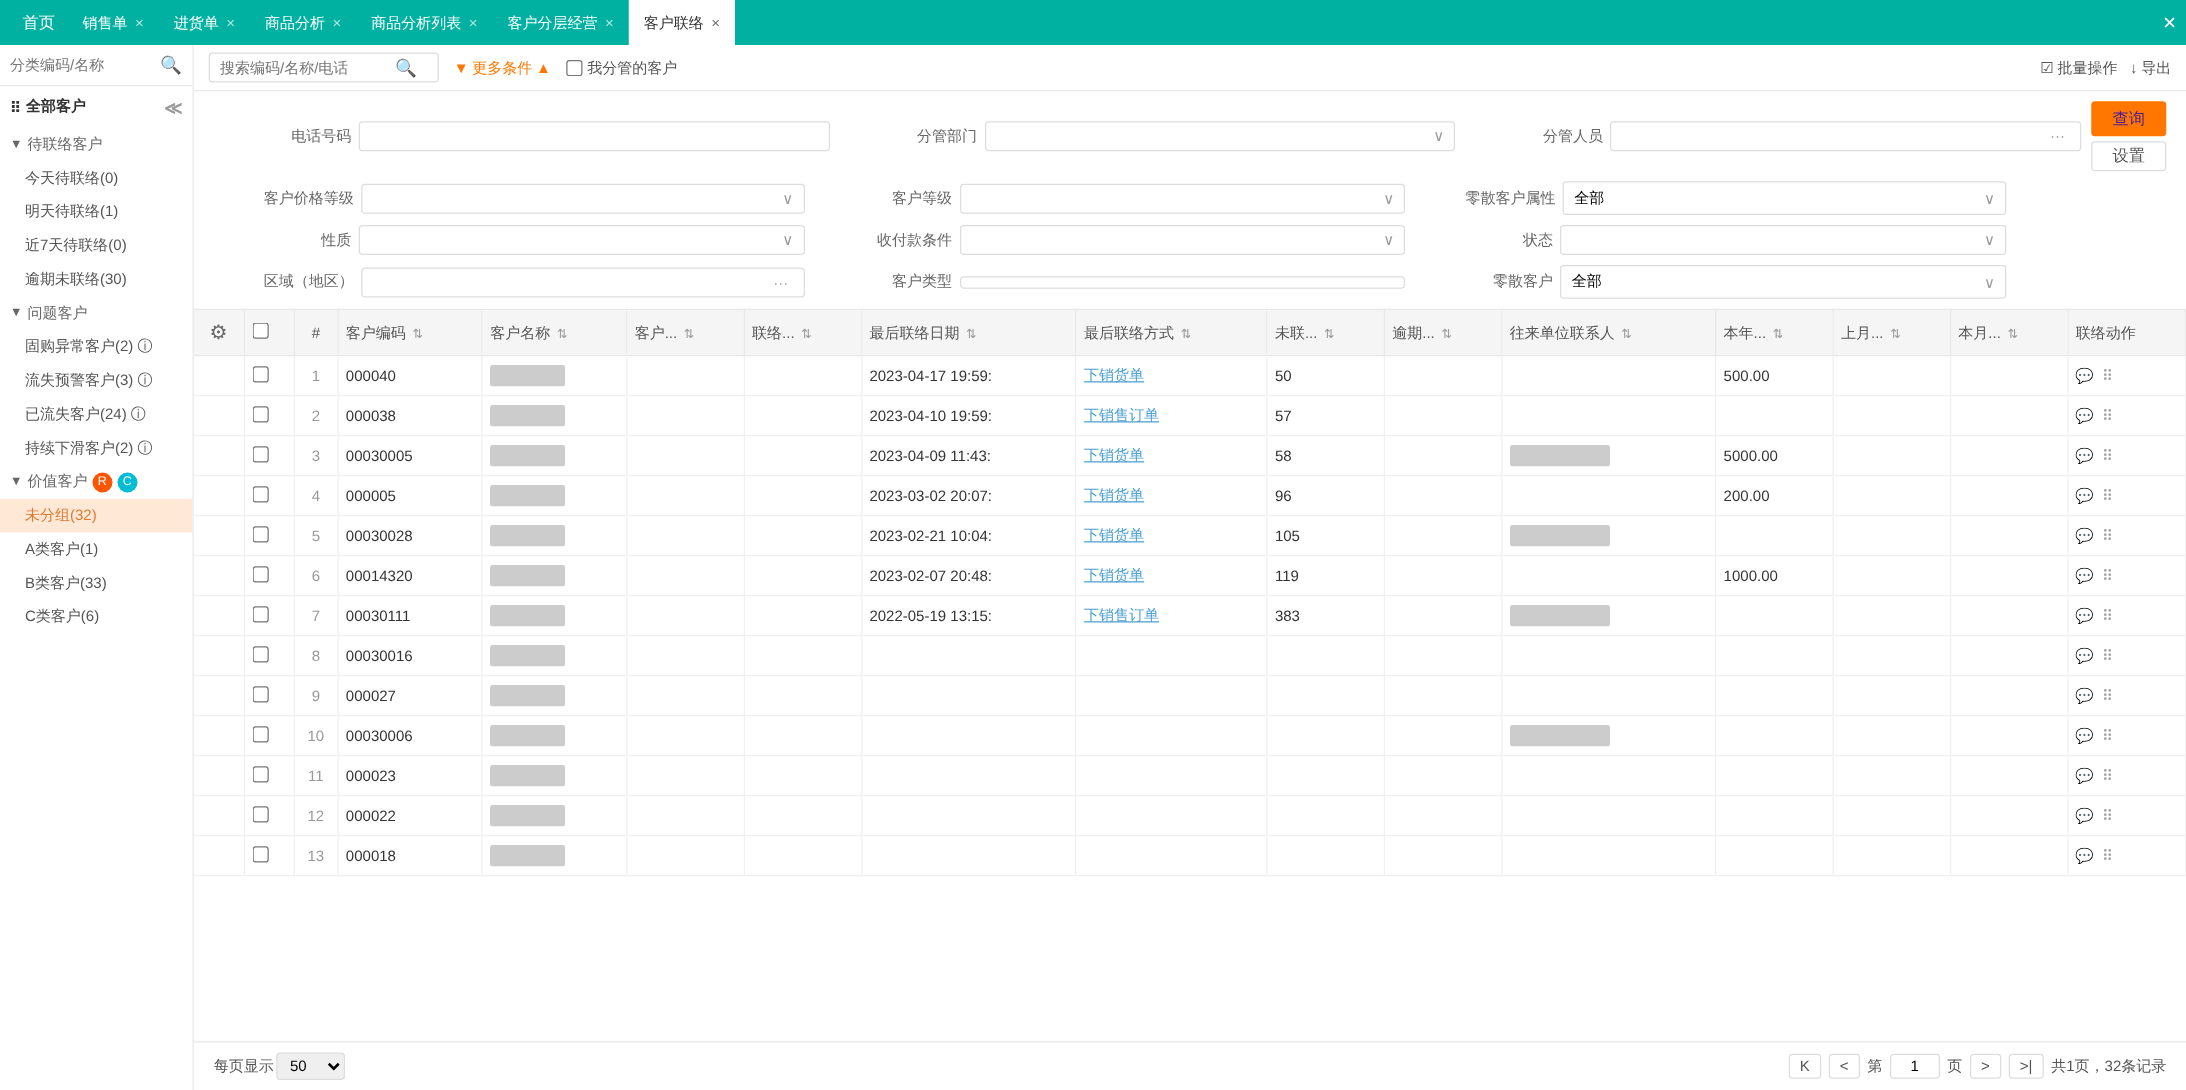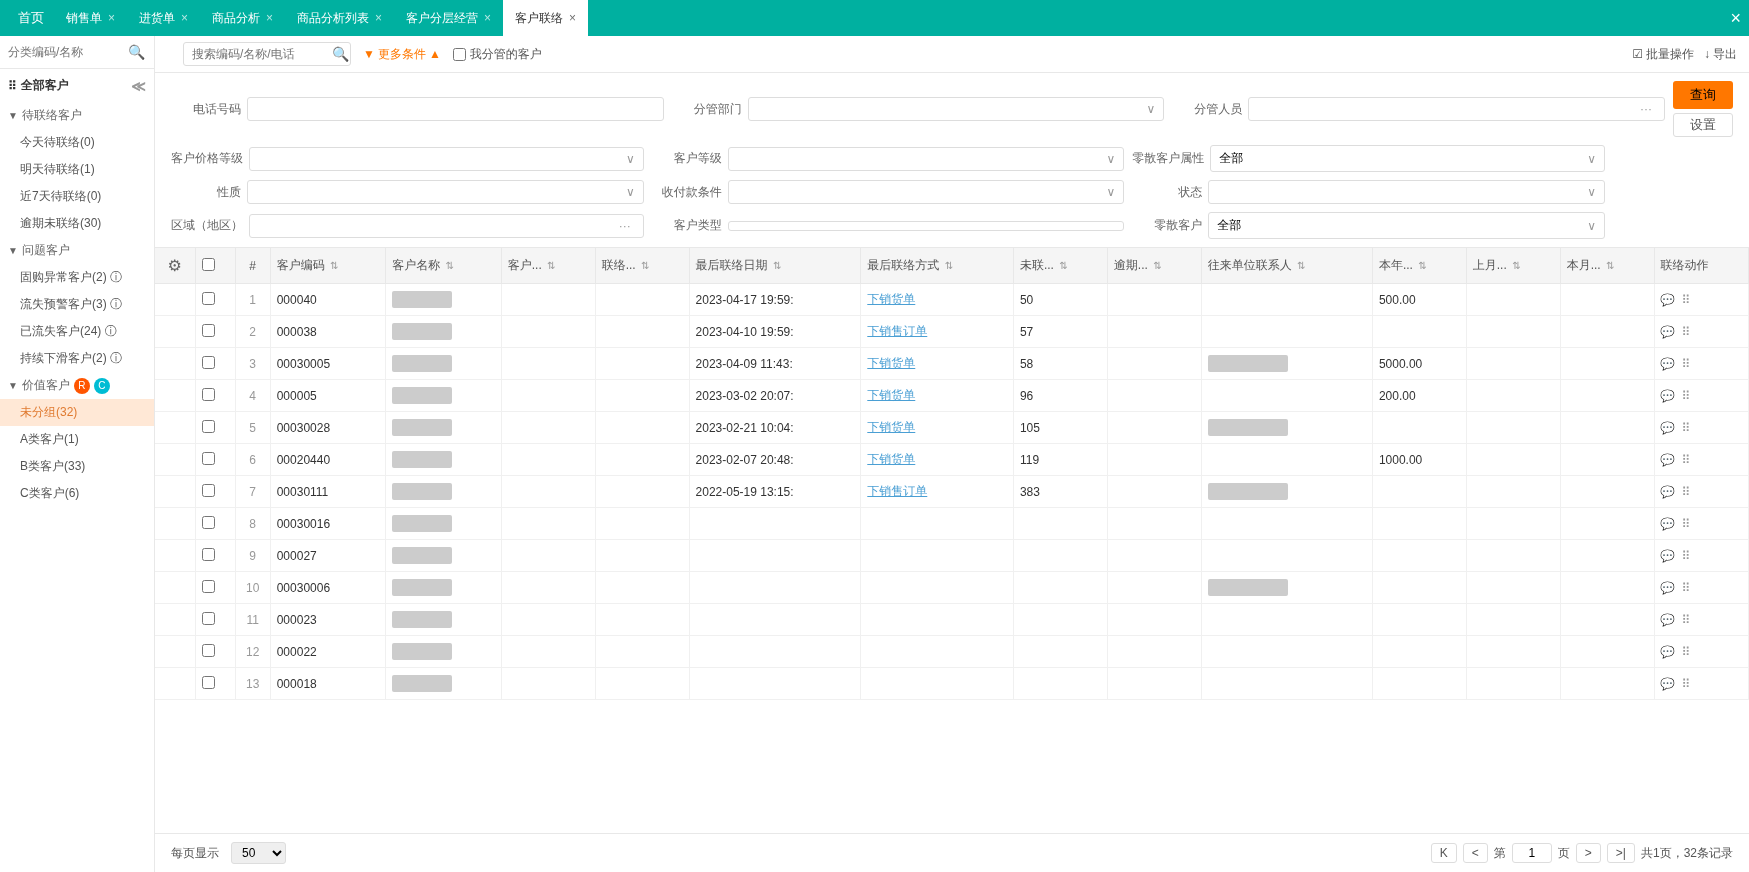--- a/index.html
+++ b/index.html
@@ -134,22 +134,21 @@
       background: white;
       border-bottom: 1px solid #e8e8e8;
       gap: 12px;
     }
     .filter-search-box {
       display: flex;
       align-items: center;
       border: 1px solid #ddd;
       border-radius: 3px;
       padding: 3px 8px;
-      width: 168px;
-      margin-left: 16px;
+      width: 184px;
     }
     .filter-search-box input {
       border: none;
       outline: none;
       font-size: 12px;
       width: 140px;
       color: #999;
     }
     .filter-more {
       color: #ff7700;
@@ -195,20 +194,21 @@
       align-items: center;
       gap: 8px;
       margin-bottom: 8px;
     }
     .adv-filter-row:last-child { margin-bottom: 0; }
     .filter-field {
       display: flex;
       align-items: center;
       flex: 1;
       gap: 6px;
+      margin-left: 40px;
     }
     .filter-label {
       color: #666;
       white-space: nowrap;
       min-width: 70px;
       text-align: right;
     }
     .filter-input {
       flex: 1;
       border: 1px solid #ddd;
@@ -233,21 +233,21 @@
     .filter-select .dropdown-arrow { color: #999; }
     .filter-ellipsis {
       color: #999;
       cursor: pointer;
       padding: 0 4px;
     }
 
     
     .btn-query {
       background: #ff7700;
-      color: #000000;
+      color: #4c1d95;
       border: none;
       border-radius: 3px;
       padding: 5px 16px;
       cursor: pointer;
       font-size: 13px;
     }
     .btn-reset {
       background: white;
       color: #555;
       border: 1px solid #ddd;
@@ -310,21 +310,21 @@
       display: flex;
       align-items: center;
       padding: 8px 16px;
       background: white;
       border-top: 1px solid #e8e8e8;
       gap: 12px;
     }
     .footer-page-size {
       display: flex;
       align-items: center;
-      gap: 12px;
+      gap: 2px;
       color: #555;
     }
     .page-size-select {
       border: 1px solid #ddd;
       border-radius: 3px;
       padding: 2px 6px;
       font-size: 12px;
     }
     .footer-pagination {
       margin-left: auto;
@@ -716,21 +716,21 @@
         <div class="action-icons">
           <span title="联络">💬</span>
           <span title="操作">⠿</span>
         </div>
       </td>
     </tr>
             <tr>
       <td></td>
       <td><input type="checkbox" style=""></td>
       <td class="num-cell">6</td>
-      <td>00020440</td>
+      <td>00014320</td>
       <td><span style="background:#ccc; color:transparent; border-radius:2px; min-width:60px; display:inline-block;">　　　　</span></td>
       <td></td>
       <td></td>
       <td>2023-02-07 20:48:</td>
       <td><span class="link-text">下销货单</span></td>
       <td>119</td>
       <td></td>
       <td></td>
       <td>1000.00</td>
       <td></td>

